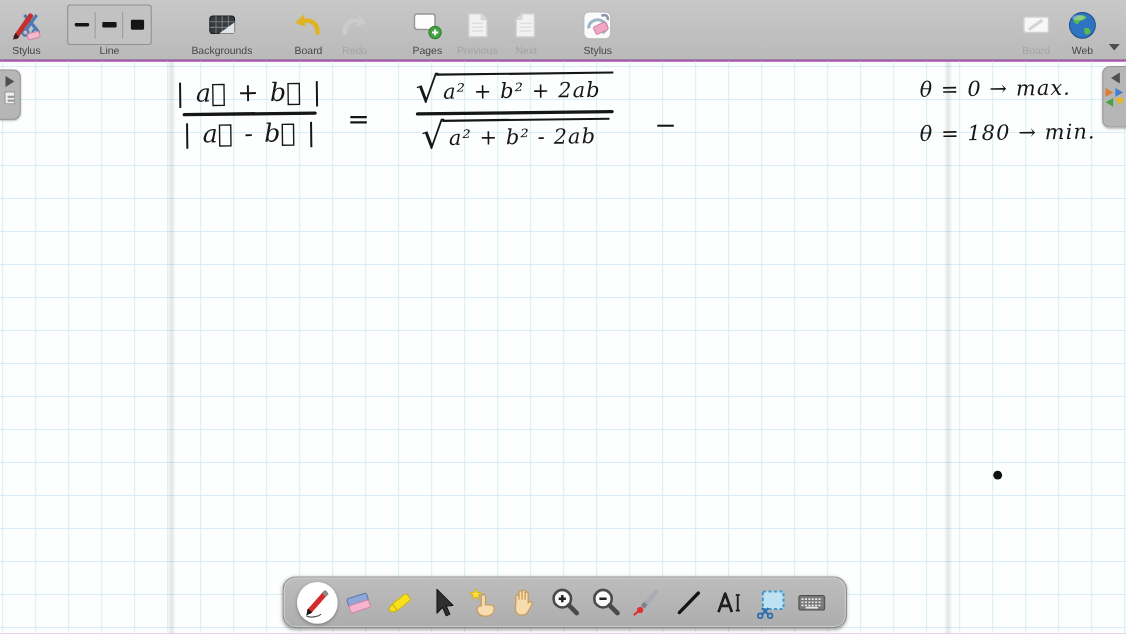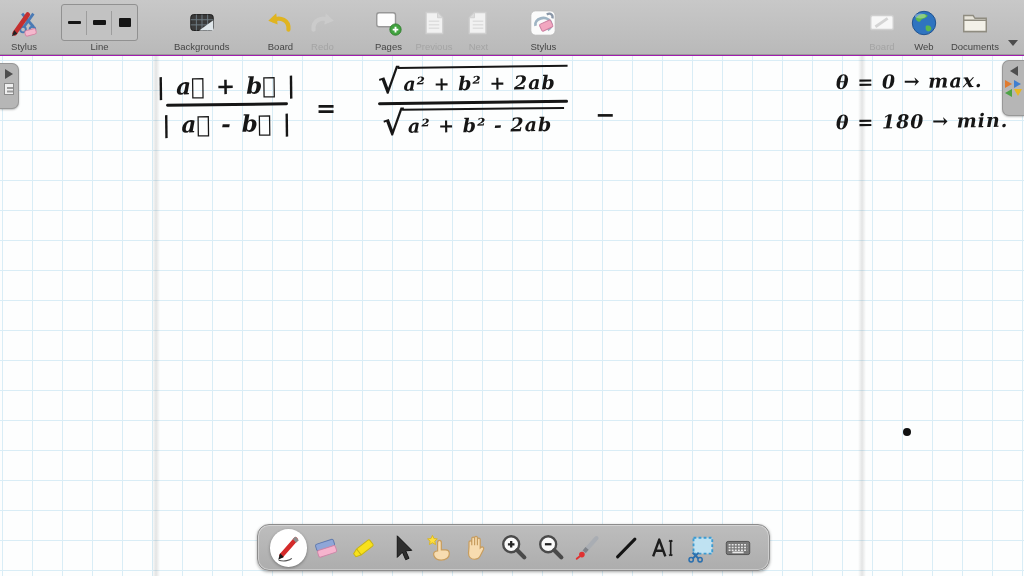--- a/index.html
+++ b/index.html
@@ -41,21 +41,21 @@
   .right-cluster { margin-left:auto; display:flex; align-items:stretch; gap:6px; }
   .caret-wrap { display:flex; align-items:flex-end; padding-bottom:8px; }
   .caret-down { width:0; height:0; border-left:5px solid transparent; border-right:5px solid transparent; border-top:6px solid #4d4d4d; }
 
   
   .canvas {
     position:absolute; top:56px; left:0; right:0; bottom:0; background:#fdfefe;
     background-image:
       linear-gradient(to right, #d9edf6 1px, transparent 1px),
       linear-gradient(to bottom, #d9edf6 1px, transparent 1px);
-    background-size:30px 30px; background-position:2px 4px;font-weight:bold;
+    background-size:30px 30px; background-position:2px 4px;
   }
   .stripe { position:absolute; top:0; bottom:0; width:8px;
     background:linear-gradient(to right, rgba(0,0,0,0), rgba(0,0,0,0.10) 50%, rgba(0,0,0,0)); }
 
   .side-tab { position:absolute; background:#b6b6b6; border:1px solid #989898; box-shadow:0 1px 2px rgba(0,0,0,.25);
     display:flex; flex-direction:column; align-items:center; justify-content:flex-start; gap:4px; padding-top:5px; }
   .side-tab.left { left:0; top:7px; width:19px; height:46px; border-left:none; border-radius:0 7px 7px 0; }
   .side-tab.right { right:0; top:4px; width:22px; height:56px; border-right:none; border-radius:7px 0 0 7px; }
   .tri-right { width:0; height:0; border-top:5px solid transparent; border-bottom:5px solid transparent; border-left:8px solid #4e4e4e; }
   .tri-left  { width:0; height:0; border-top:5px solid transparent; border-bottom:5px solid transparent; border-right:8px solid #4e4e4e; }
@@ -222,29 +222,20 @@
           <svg width="30" height="30" viewBox="0 0 32 32">
             <circle cx="16" cy="16" r="12.5" fill="#2f74c0" stroke="#1d4f8c"></circle>
             <path d="M7 11 c3 -5 10 -6 13 -3 c-2 4 -6 2.5 -7.5 5.5 c-1.2 2.3 -4.5 1 -5.5 -2.5z" fill="#5cb84e"></path>
             <path d="M18 19 c3.5 -1.5 7 1 5.5 4.5 c-2.5 3 -7 1.5 -5.5 -4.5z" fill="#5cb84e"></path>
             <ellipse cx="12" cy="8.5" rx="6" ry="2.6" fill="rgba(255,255,255,.3)"></ellipse>
           </svg>
         </span>
         <span class="tb-label">Web</span>
       </div>
 
-      <div class="tb-item">
-        <span class="ico">
-          <svg width="32" height="30" viewBox="0 0 32 32">
-            <path d="M4 8 h10 l2 3 h12 v14 h-24 z" fill="#e7e4da" stroke="#8f8c80" stroke-width="1.5"></path>
-            <path d="M4 13 h24 v12 h-24 z" fill="#f3f1e8" stroke="#8f8c80" stroke-width="1.5"></path>
-          </svg>
-        </span>
-        <span class="tb-label">Documents</span>
-      </div>
 
 
 
       <div class="caret-wrap">
         <span class="caret-down"></span>
       </div>
     </div>
   </header>
 
   <main class="canvas">

